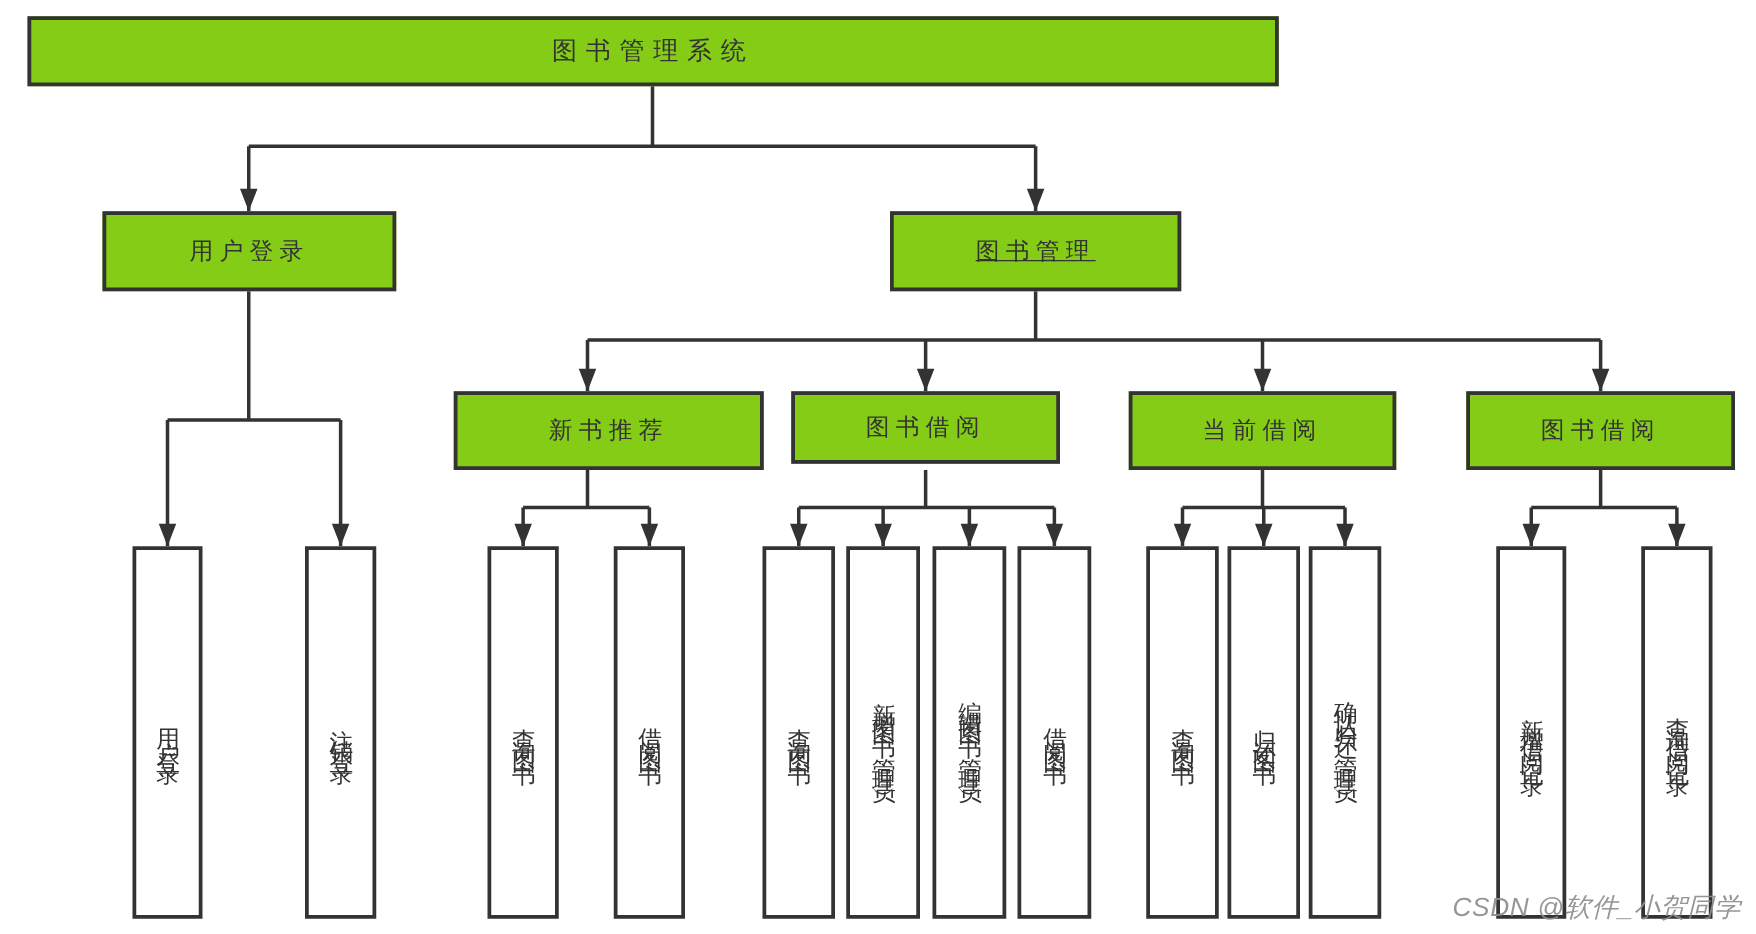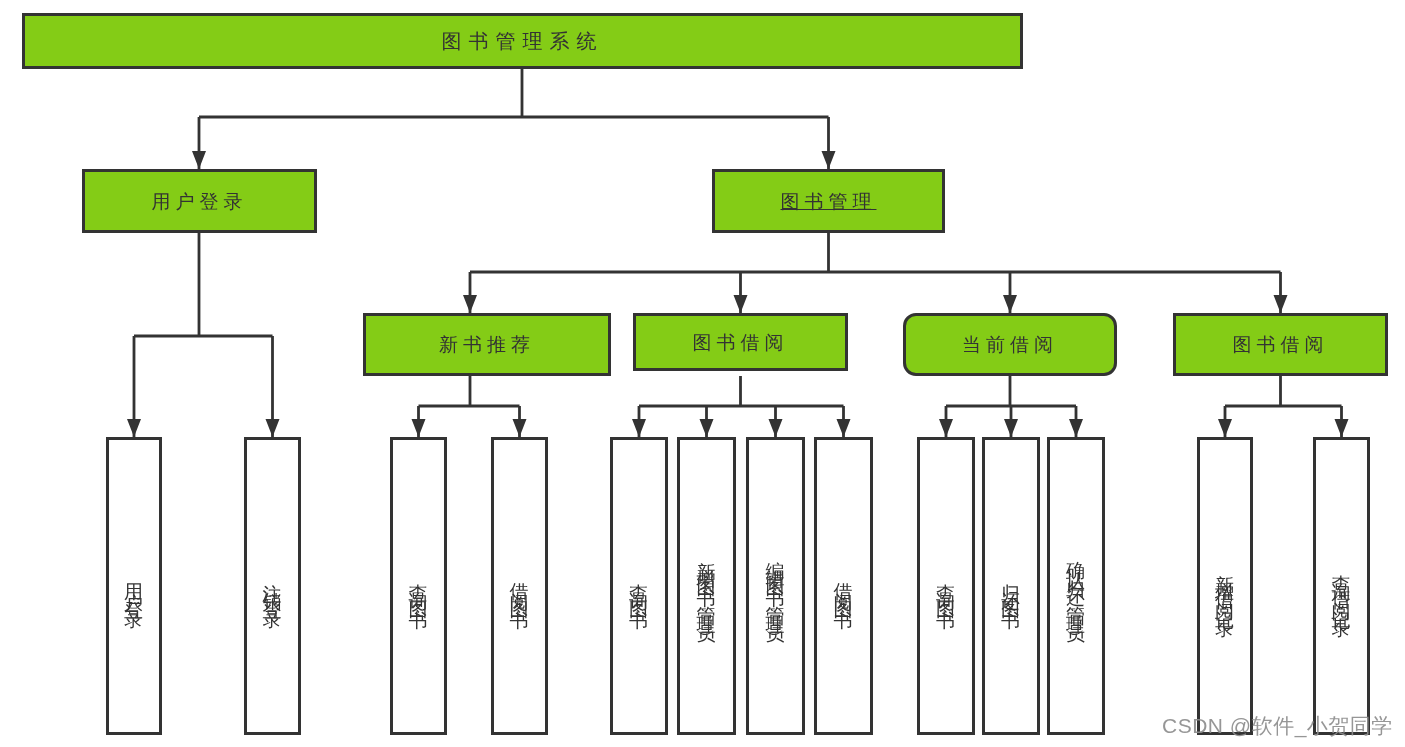--- a/index.html
+++ b/index.html
@@ -41,20 +41,21 @@
     white-space:nowrap;
   }
   .watermark{
     position:absolute;
     left:1162px;top:712px;
     font-size:21px;
     color:#8e8e8e;
     opacity:0.92;
     letter-spacing:0.5px;
     white-space:nowrap;
+    font-style:italic;
   }
 </style>
 </head>
 <body>
 
 <div class="canvas">
 
   <svg class="wires" width="1405" height="747" viewBox="0 0 1405 747">
     <path fill="none" stroke="#333333" stroke-width="2.8" d="
       M522,69 V117
@@ -112,21 +113,21 @@
       M1334.5,419 h14 L1341.5,437 z"></path>
   </svg>
 
   <div class="node root" style="left:22px;top:13px;width:1001px;height:56px;">图书管理系统</div>
 
   <div class="node" style="left:82px;top:169px;width:235px;height:64px;">用户登录</div>
   <div class="node" style="left:712px;top:169px;width:233px;height:64px;text-decoration:underline;">图书管理</div>
 
   <div class="node" style="left:363px;top:313px;width:248px;height:63px;">新书推荐</div>
   <div class="node" style="left:633px;top:313px;width:215px;height:58px;">图书借阅</div>
-  <div class="node" style="left:903px;top:313px;width:214px;height:63px;border-radius:13px;">当前借阅</div>
+  <div class="node" style="left:903px;top:313px;width:214px;height:63px;">当前借阅</div>
   <div class="node" style="left:1173px;top:313px;width:215px;height:63px;">图书借阅</div>
 
   <div class="leaf" style="left:106px;top:437px;width:56px;height:298px;">
     <span>用户登录</span>
   </div>
   <div class="leaf" style="left:244px;top:437px;width:57px;height:298px;">
     <span>注销登录</span>
   </div>
 
   <div class="leaf" style="left:390px;top:437px;width:57px;height:298px;">

